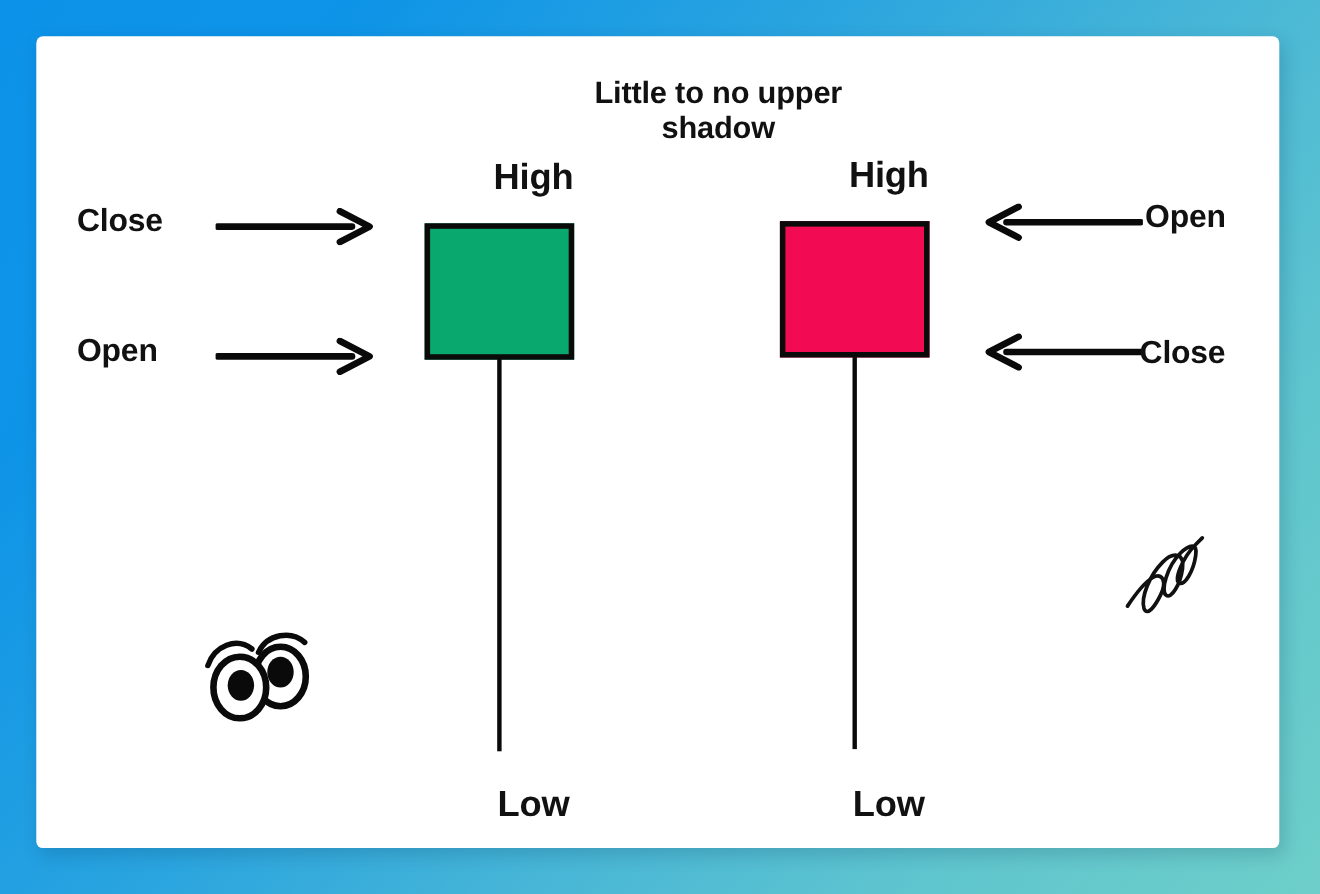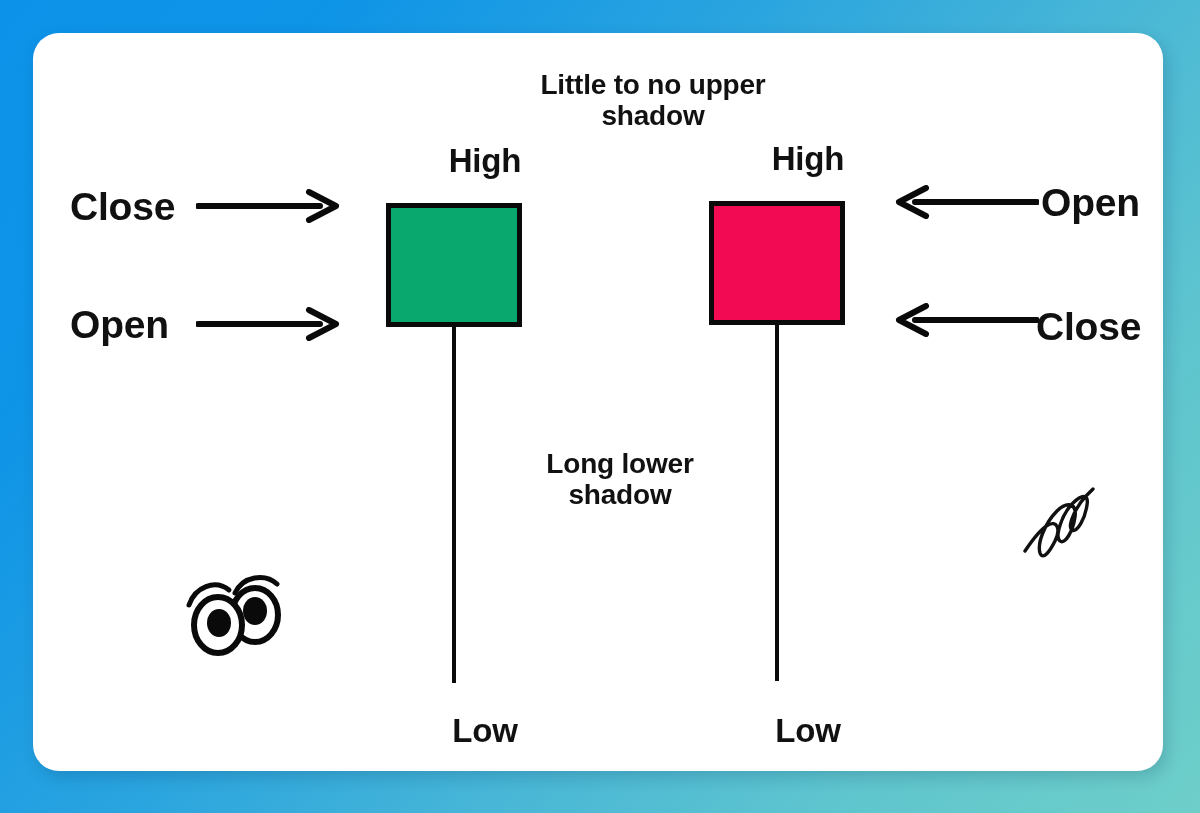--- a/index.html
+++ b/index.html
@@ -30,39 +30,39 @@
   }
 
   
   #card {
     position: absolute;
     left: 33px;
     top: 33px;
     width: 1130px;
     height: 738px;
     background: #FFFFFF;
-    border-radius: 26px;
+    border-radius: 6px;
     box-shadow: 4px 6px 16px rgba(0, 40, 70, 0.18);
   }
 
   
   .lbl {
     position: absolute;
     color: #111111;
     font-weight: bold;
     white-space: pre;
     line-height: 1.12;
     letter-spacing: -0.2px;
   }
   .lbl.center {
     text-align: center;
     white-space: normal;
   }
 
-  .t-side   { font-size: 39px; }
+  .t-side   { font-size: 29px; }
   .t-hl     { font-size: 33px; }
   .t-note   { font-size: 28px; }
 
   
   .candle-body {
     position: absolute;
     border: 5px solid #0A0A0A;
     box-sizing: border-box;
   }
   .candle-wick {
@@ -81,23 +81,20 @@
 <body>
 
 <div id="stage">
 
   <div id="card">
 
     <div class="lbl center t-note" style="left:500px; top:36px; width:240px;">Little to no
 upper
 shadow</div>
 
-    <div class="lbl center t-note" style="left:497px; top:415px; width:180px;">Long
-lower
-shadow</div>
 
     <div class="lbl t-hl" style="left:382px; top:110px; width:140px; text-align:center;">High</div>
 
     <div class="candle-body" style="left:353px; top:170px; width:136px; height:124px; background:#08A86E;"></div>
 
     <div class="candle-wick" style="left:419px; top:292px; height:358px;"></div>
 
     <div class="lbl t-hl" style="left:382px; top:680px; width:140px; text-align:center;">Low</div>
 
     <div class="lbl t-hl" style="left:705px; top:108px; width:140px; text-align:center;">High</div>

